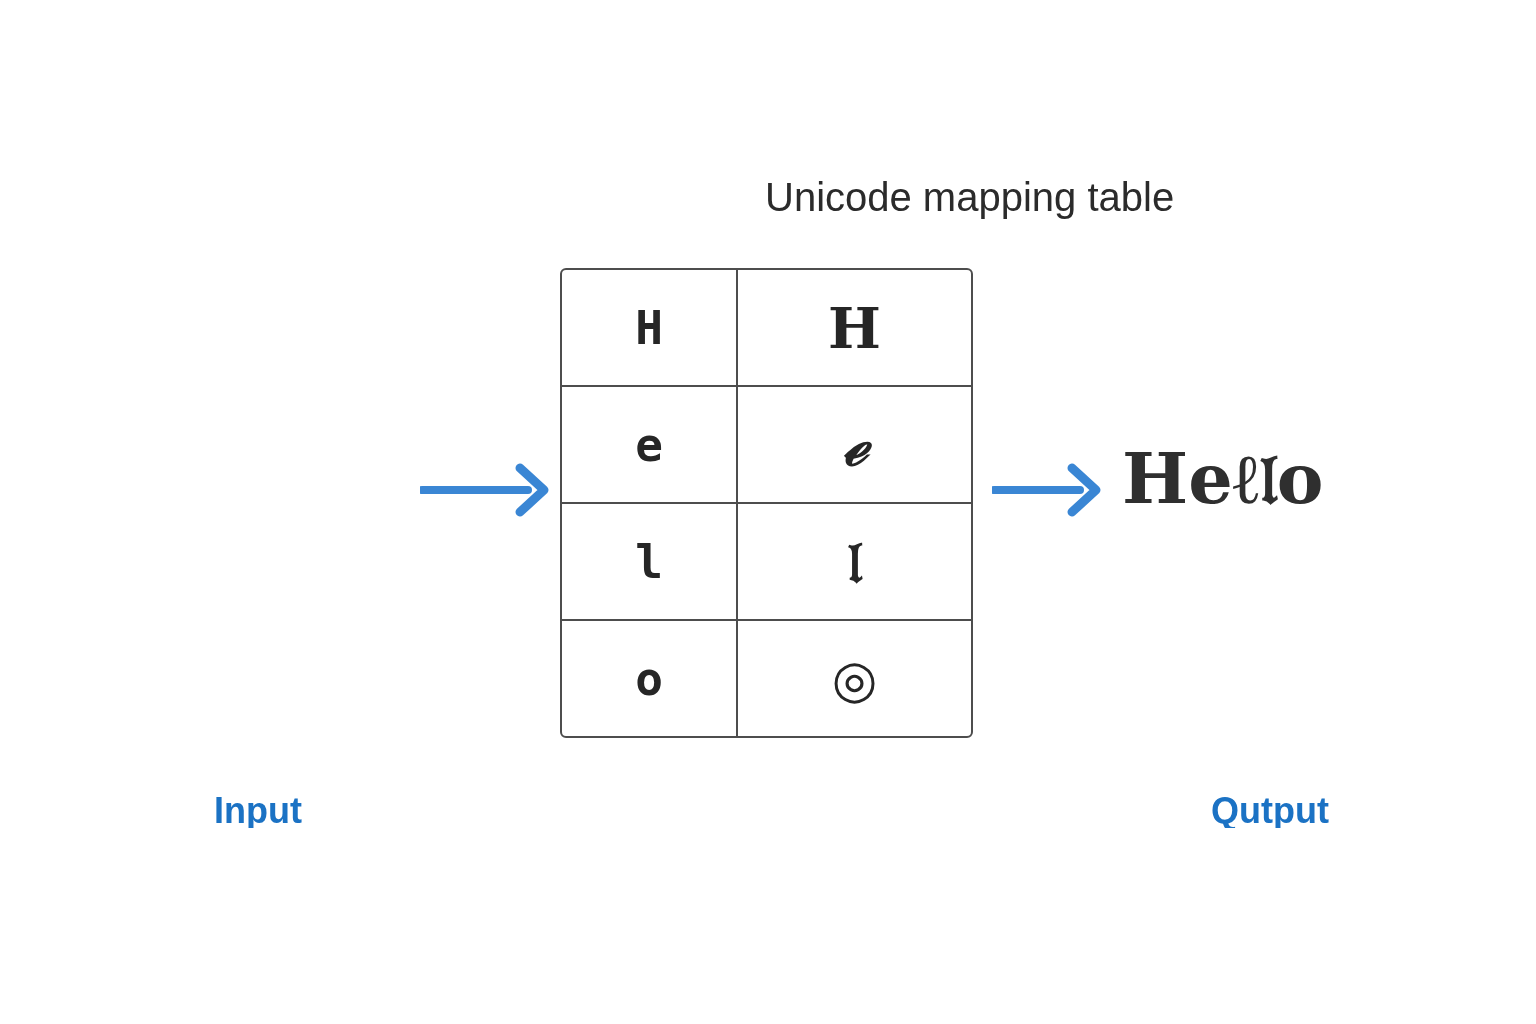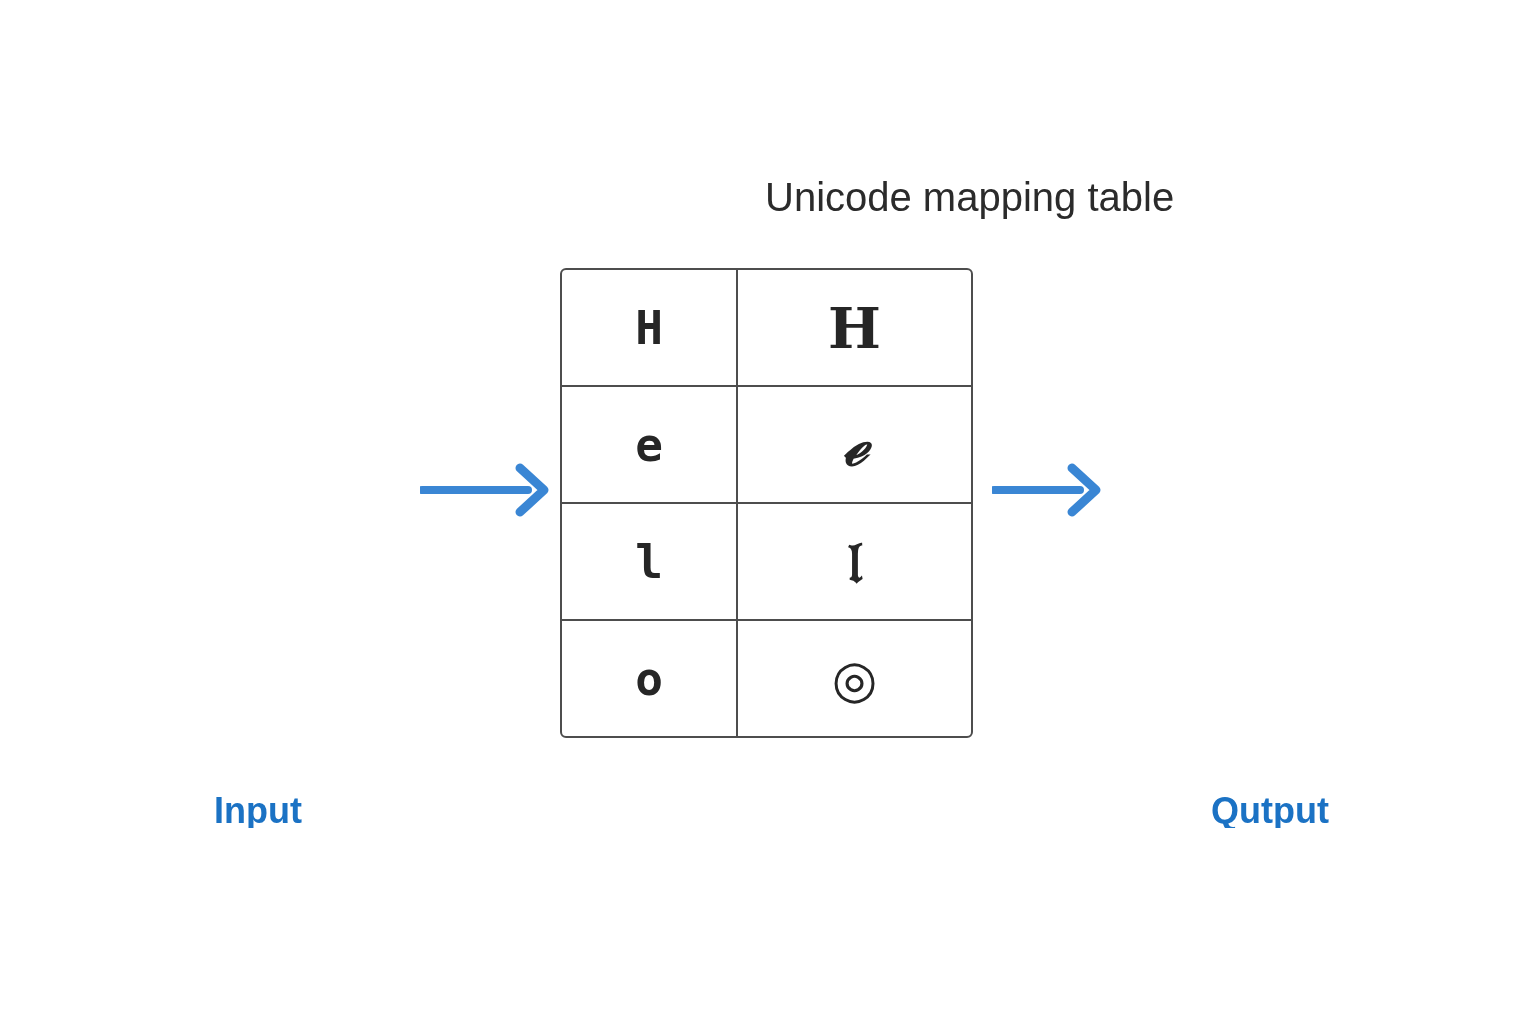--- a/index.html
+++ b/index.html
@@ -175,20 +175,21 @@
 
   </div>
 
   <div class="arrow arrow-right">
     <svg width="112" height="56" viewBox="0 0 112 56" aria-hidden="true">
       <line x1="2" y1="28" x2="88" y2="28" stroke="#3a86d4" stroke-width="8" stroke-linecap="round"></line>
       <polyline points="80,6 104,28 80,50" fill="none" stroke="#3a86d4" stroke-width="9" stroke-linecap="round" stroke-linejoin="round"></polyline>
     </svg>
   </div>
 
+  <div class="string-output">Heℓ𝔩o</div>
 
   <div class="caption caption-input">Input
 (ASCII)</div>
 
   <div class="caption caption-output">Qutput
 (new code points)</div>
 
 </div>
 
 </body></html>

